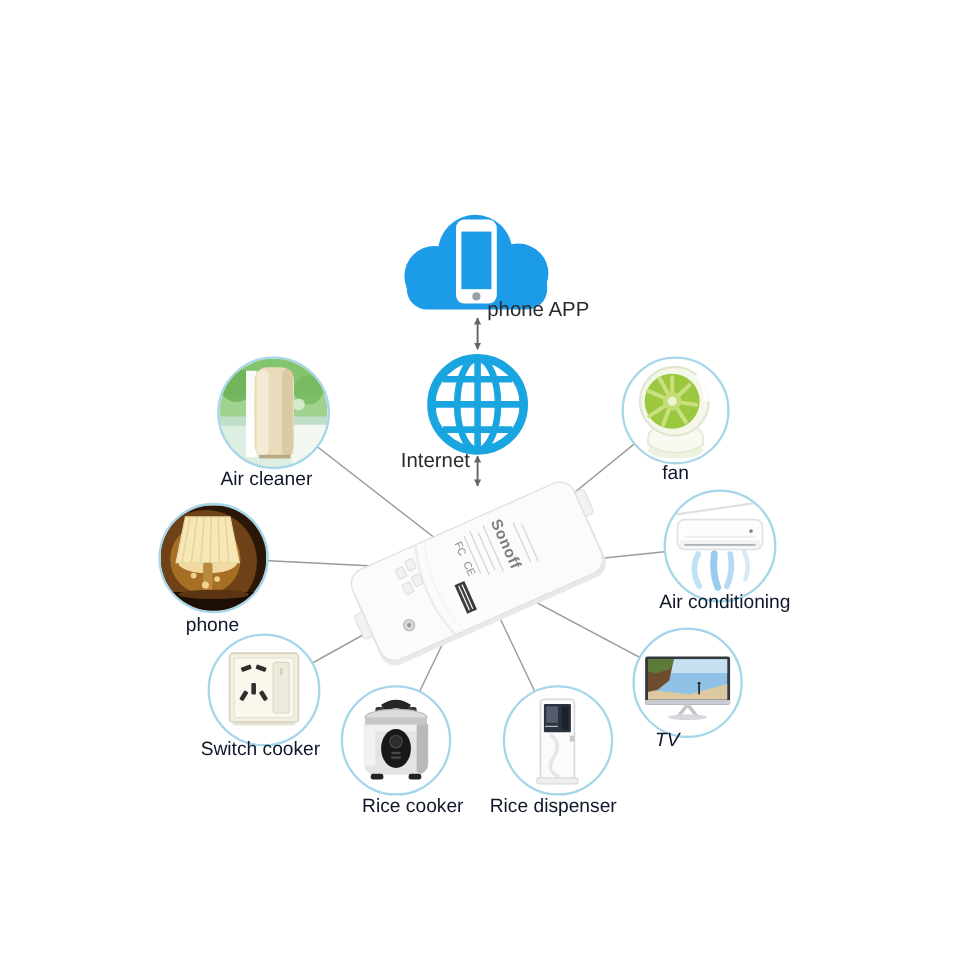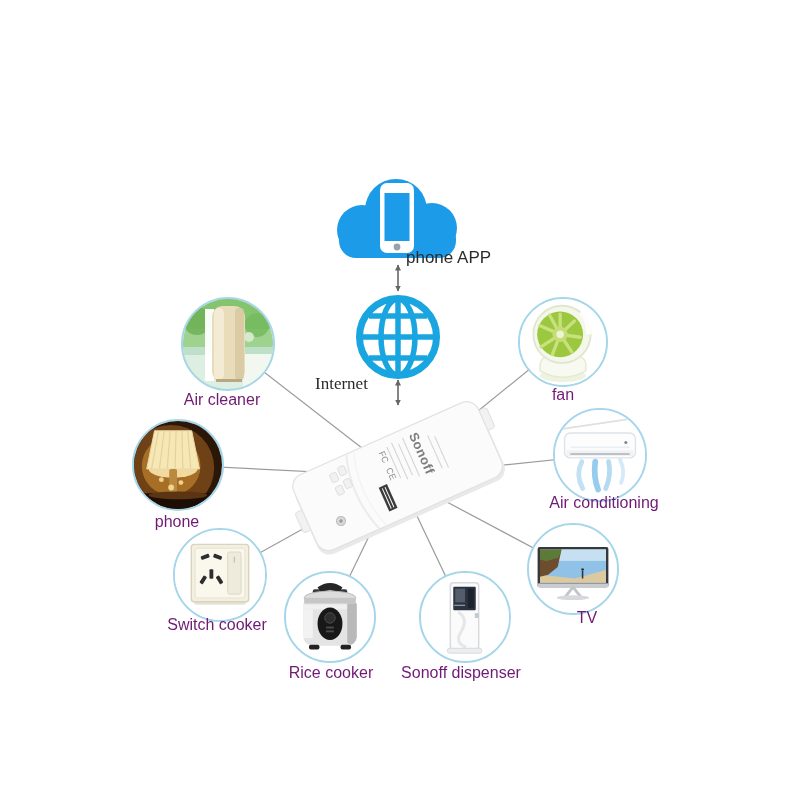--- a/index.html
+++ b/index.html
@@ -5,21 +5,21 @@
   html,body{margin:0;padding:0;background:#ffffff;}
   .stage{position:relative;width:800px;height:800px;background:#ffffff;overflow:hidden;
          font-family:"Liberation Sans",sans-serif;margin-top:24px;}
   .wires{position:absolute;left:0;top:0;z-index:1;}
   .node{position:absolute;border-radius:50%;border:2px solid #a5d6ea;background:#fff;
         overflow:hidden;box-sizing:border-box;z-index:2;}
   .node svg{display:block;width:100%;height:100%;}
   .icon-wrap{position:absolute;z-index:2;}
   .hub-wrap{position:absolute;z-index:3;}
   .node-label{position:absolute;transform:translateX(-50%);white-space:nowrap;
-              font-size:16px;color:#701a75;z-index:4;}
+              font-size:16px;color:#0f172a;z-index:4;}
   .flow-label{position:absolute;white-space:nowrap;font-size:17px;color:#2b2b2b;z-index:4;}
 </style>
 </head>
 <body>
 
 <div class="stage">
 
   <svg class="wires" width="800" height="800" viewBox="0 0 800 800">
     <defs>
       <marker id="ah" markerWidth="8" markerHeight="8" refX="5.5" refY="3" orient="auto-start-reverse" markerUnits="userSpaceOnUse">
@@ -62,21 +62,21 @@
       <g fill="none" stroke="#18a5e0">
         <circle cx="44" cy="44" r="38.5" stroke-width="7"></circle>
         <ellipse cx="44" cy="44" rx="17" ry="38" stroke-width="5.5"></ellipse>
         <line x1="44" y1="6" x2="44" y2="82" stroke-width="5.5"></line>
         <line x1="6" y1="44" x2="82" y2="44" stroke-width="5.5"></line>
         <line x1="15" y1="23" x2="73" y2="23" stroke-width="5.5"></line>
         <line x1="15" y1="65" x2="73" y2="65" stroke-width="5.5"></line>
       </g>
     </svg>
   </div>
-  <div class="flow-label" style="left:315px;top:350px;font-family:Liberation Serif, serif;">Internet</div>
+  <div class="flow-label" style="left:334px;top:350px;">Internet</div>
 
   <div class="hub-wrap" style="left:278px;top:367px;width:240px;height:170px;">
     <svg viewBox="0 0 240 170" width="240" height="170">
       <g transform="translate(120,86) rotate(-24)">
         <rect x="-102" y="-34" width="204" height="78" rx="13" fill="#e9e9e9"></rect>
         <rect x="-109" y="-9" width="10" height="22" rx="3" fill="#f2f2f2" stroke="#e0e0e0"></rect>
         <rect x="99" y="-28" width="10" height="22" rx="3" fill="#f2f2f2" stroke="#e0e0e0"></rect>
         <rect x="-101" y="-42" width="202" height="82" rx="13" fill="#fbfbfb" stroke="#e2e2e2" stroke-width="1.2"></rect>
         <path d="M-38,-42 Q-52,-1 -38,40" stroke="#ececec" stroke-width="2" fill="none"></path>
         <path d="M-30,-42 Q-44,-1 -30,40" stroke="#f3f3f3" stroke-width="1.2" fill="none"></path>
@@ -227,21 +227,21 @@
       <path d="M11.5,60.5 L80.5,60.5 L80.5,47 L48,56 L11.5,52 Z" fill="#dcc9a0"></path>
       <path d="M11.5,25.5 L34,25.5 L30,44 L20,52 L11.5,54 Z" fill="#6e4c2e"></path>
       <path d="M11.5,25.5 L34,25.5 L31,34 L18,38 L11.5,36 Z" fill="#5c7a38"></path>
       <line x1="56" y1="48" x2="56" y2="56" stroke="#2f3234" stroke-width="1.6"></line>
       <circle cx="56" cy="46.5" r="1.4" fill="#2f3234"></circle>
       <rect x="9" y="61" width="74" height="4" fill="#c9ccd0"></rect>
       <path d="M46,65 L38,75 M46,65 L54,75" stroke="#c2c5c9" stroke-width="3" stroke-linecap="round" fill="none"></path>
       <ellipse cx="46" cy="76" rx="17" ry="2.5" fill="#d6d8db"></ellipse>
     </svg>
   </div>
-  <div class="node-label" style="left:587px;top:585px;">TV</div>
+  <div class="node-label" style="left:556px;top:585px;font-style:italic;">TV</div>
 
   <div class="node" style="left:284px;top:547px;width:92px;height:92px;">
     <svg viewBox="0 0 92 92">
       <rect width="92" height="92" fill="#ffffff"></rect>
       <path d="M33,15 q13,-9 26,0 l-3.5,6 q-9.5,-6 -19,0 z" fill="#262626"></path>
       <rect x="28" y="17" width="8" height="6" rx="2" fill="#3a3a3a"></rect>
       <rect x="56" y="17" width="8" height="6" rx="2" fill="#3a3a3a"></rect>
       <ellipse cx="46" cy="26" rx="27" ry="7" fill="#dcdcdc" stroke="#b8b8b8"></ellipse>
       <rect x="19" y="26" width="54" height="8" fill="#c6c6c6"></rect>
       <path d="M18,32 h56 v34 a10,10 0 0 1 -10,10 h-36 a10,10 0 0 1 -10,-10 z" fill="#e4e4e4"></path>
@@ -249,30 +249,30 @@
       <rect x="18" y="38" width="10" height="30" fill="#f2f2f2"></rect>
       <path d="M64,32 h10 v34 a10,10 0 0 1 -6,9 l-4,-2 z" fill="#b9b9b9"></path>
       <ellipse cx="46" cy="53" rx="13" ry="17" fill="#181818"></ellipse>
       <circle cx="46" cy="47" r="5.5" fill="#2e2e2e" stroke="#4a4a4a"></circle>
       <rect x="42" y="56" width="8" height="2" fill="#4a4a4a"></rect>
       <rect x="42" y="60" width="8" height="2" fill="#4a4a4a"></rect>
       <rect x="24" y="75" width="11" height="5" rx="2" fill="#222222"></rect>
       <rect x="57" y="75" width="11" height="5" rx="2" fill="#222222"></rect>
     </svg>
   </div>
-  <div class="node-label" style="left:331px;top:640px;">Rice cooker</div>
+  <div class="node-label" style="left:344px;top:640px;">Rice cooker</div>
 
   <div class="node" style="left:419px;top:547px;width:92px;height:92px;">
     <svg viewBox="0 0 90 90">
       <rect width="90" height="90" fill="#ffffff"></rect>
       <rect x="30" y="10" width="29" height="68" rx="3" fill="#fbfbfb" stroke="#d8dadc" stroke-width="1.5"></rect>
       <rect x="33" y="14" width="23" height="24" rx="1" fill="#2b3340"></rect>
       <rect x="35" y="16" width="10" height="14" fill="#7d8896" opacity="0.5"></rect>
       <rect x="48" y="16" width="6" height="20" fill="#1d232c"></rect>
       <line x1="34" y1="33" x2="45" y2="33" stroke="#aeb6c0" stroke-width="1"></line>
       <path d="M38,40 q11,7 3,20 q-7,11 5,16" fill="none" stroke="#e4e6e8" stroke-width="3"></path>
       <rect x="55" y="41" width="4" height="5" fill="#c4c9ce"></rect>
       <rect x="27" y="77" width="35" height="5" rx="2" fill="#eceeef" stroke="#d8dadc" stroke-width="1"></rect>
     </svg>
   </div>
-  <div class="node-label" style="left:461px;top:640px;">Sonoff dispenser</div>
+  <div class="node-label" style="left:461px;top:640px;">Rice dispenser</div>
 
 </div>
 
 </body></html>

